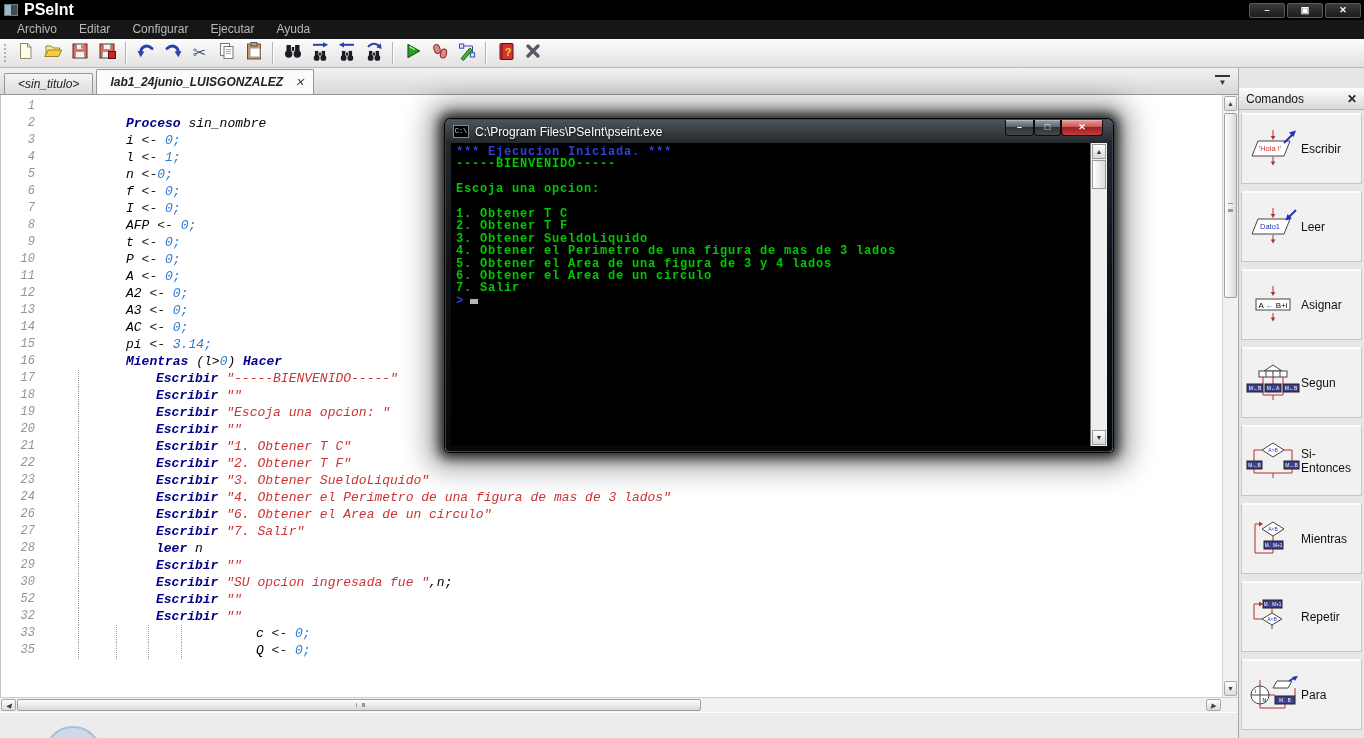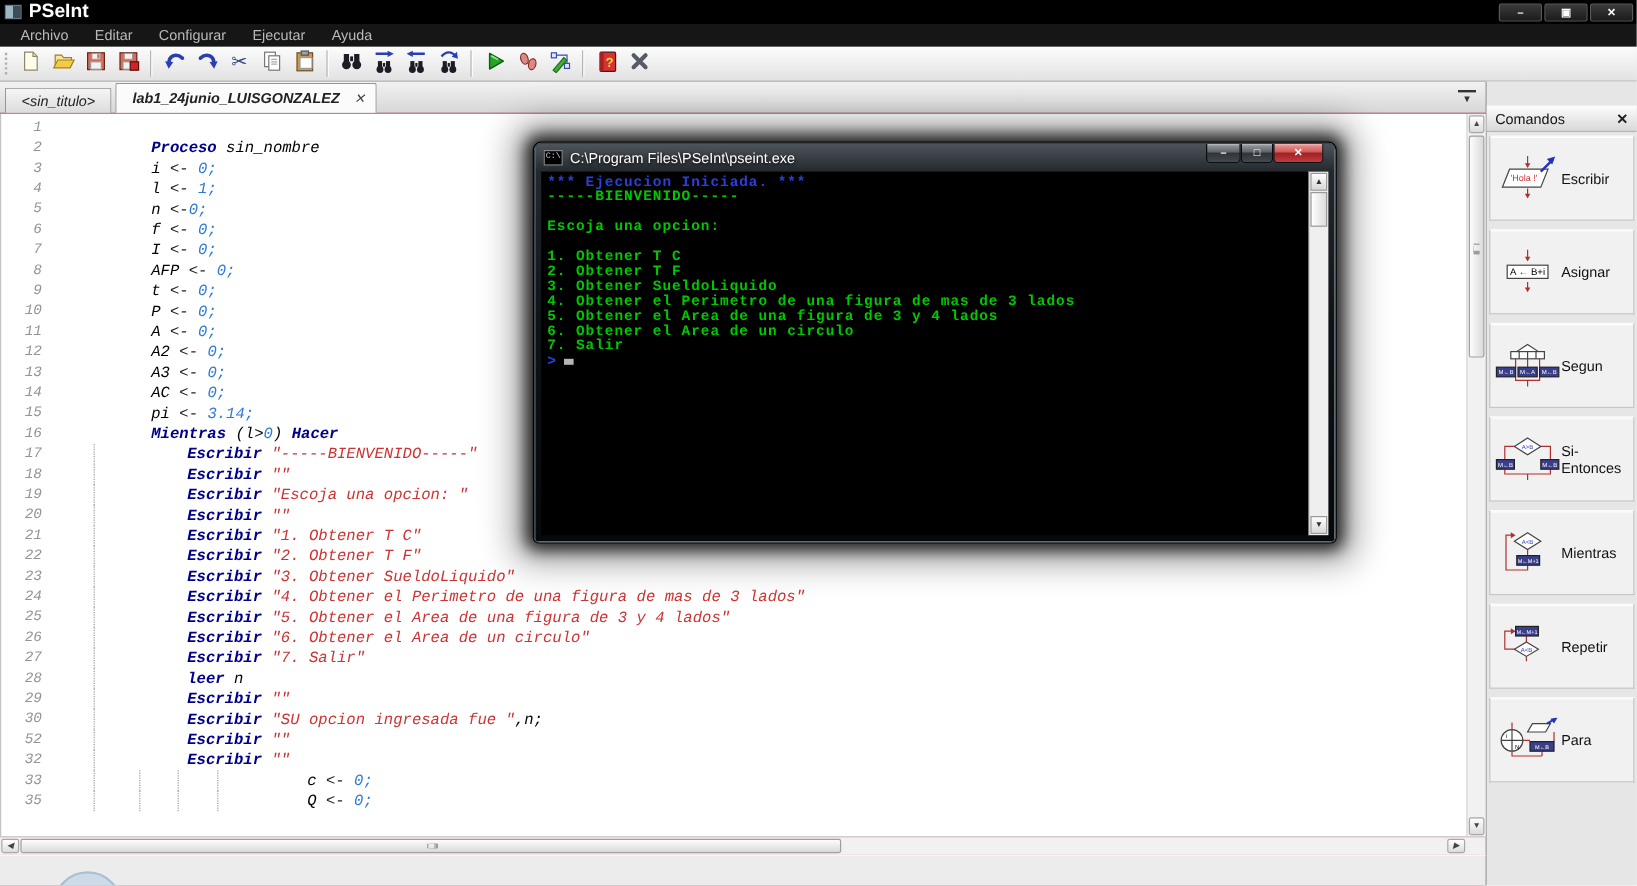--- a/index.html
+++ b/index.html
@@ -414,25 +414,20 @@
               <span class="ln">23</span>
               <span class="iguide" style="left: 77px;"></span>
               <span class="codespan" style="left: 115px;"><span style="color: rgb(0, 0, 139); font-weight: bold;">Escribir</span><span style="color: rgb(205, 51, 51);"> "3. Obtener SueldoLiquido"</span></span>
             </div>
             <div class="cline">
               <span class="ln">24</span>
               <span class="iguide" style="left: 77px;"></span>
               <span class="codespan" style="left: 115px;"><span style="color: rgb(0, 0, 139); font-weight: bold;">Escribir</span><span style="color: rgb(205, 51, 51);"> "4. Obtener el Perimetro de una figura de mas de 3 lados"</span></span>
             </div>
             <div class="cline">
-              <span class="ln">25</span>
-              <span class="iguide" style="left: 77px;"></span>
-              <span class="codespan" style="left: 115px;"><span style="color: rgb(0, 0, 139); font-weight: bold;">Escribir</span><span style="color: rgb(205, 51, 51);"> "5. Obtener el Area de una figura de 3 y 4 lados"</span></span>
-            </div>
-            <div class="cline">
               <span class="ln">26</span>
               <span class="iguide" style="left: 77px;"></span>
               <span class="codespan" style="left: 115px;"><span style="color: rgb(0, 0, 139); font-weight: bold;">Escribir</span><span style="color: rgb(205, 51, 51);"> "6. Obtener el Area de un circulo"</span></span>
             </div>
             <div class="cline">
               <span class="ln">27</span>
               <span class="iguide" style="left: 77px;"></span>
               <span class="codespan" style="left: 115px;"><span style="color: rgb(0, 0, 139); font-weight: bold;">Escribir</span><span style="color: rgb(205, 51, 51);"> "7. Salir"</span></span>
             </div>
             <div class="cline">
@@ -508,20 +503,35 @@
                 <polygon points="24.7,6 29.3,6 27,10" fill="#B03030"></polygon>
                 <line x1="27" y1="27" x2="27" y2="33" stroke="#B03030"></line>
                 <polygon points="24.7,31.5 29.3,31.5 27,35.5" fill="#B03030"></polygon>
                 <polygon points="12,11 44,11 38,26 6,26" fill="#fff" stroke="#444"></polygon>
                 <text x="24" y="21" font-size="7.5" fill="#cc3333" text-anchor="middle" font-family="Liberation Sans">'Hola !'</text>
                 <line x1="38" y1="13" x2="48" y2="3" stroke="#2233BB" stroke-width="2"></line>
                 <polygon points="50,0.5 43,2.5 47.5,7" fill="#2233BB"></polygon>
               </svg>
             </span>
             <span class="card-label">Escribir</span>
+          </div>
+          <div class="card">
+            <span class="card-icon">
+              <svg width="54" height="37" viewBox="0 0 54 37">
+                <line x1="27" y1="0" x2="27" y2="8" stroke="#B03030"></line>
+                <polygon points="24.7,6 29.3,6 27,10" fill="#B03030"></polygon>
+                <line x1="27" y1="27" x2="27" y2="33" stroke="#B03030"></line>
+                <polygon points="24.7,31.5 29.3,31.5 27,35.5" fill="#B03030"></polygon>
+                <polygon points="12,11 44,11 38,26 6,26" fill="#fff" stroke="#444"></polygon>
+                <text x="24" y="21" font-size="7.5" fill="#2233BB" text-anchor="middle" font-family="Liberation Sans">Dato1</text>
+                <line x1="50" y1="2" x2="42" y2="10" stroke="#2233BB" stroke-width="2"></line>
+                <polygon points="39.5,12.5 41.5,6 46,10.5" fill="#2233BB"></polygon>
+              </svg>
+            </span>
+            <span class="card-label">Leer</span>
           </div>
           <div class="card">
             <span class="card-icon">
               <svg width="54" height="37" viewBox="0 0 54 37">
                 <line x1="27" y1="0" x2="27" y2="8" stroke="#B03030"></line>
                 <polygon points="24.7,6 29.3,6 27,10" fill="#B03030"></polygon>
                 <line x1="27" y1="27" x2="27" y2="33" stroke="#B03030"></line>
                 <polygon points="24.7,31.5 29.3,31.5 27,35.5" fill="#B03030"></polygon>
                 <rect x="10" y="13" width="34" height="11" fill="#fff" stroke="#444"></rect>
                 <text x="27" y="21.5" font-size="8" text-anchor="middle" font-family="Liberation Sans">A <tspan fill="#2233BB">←</tspan> B+i</text>

